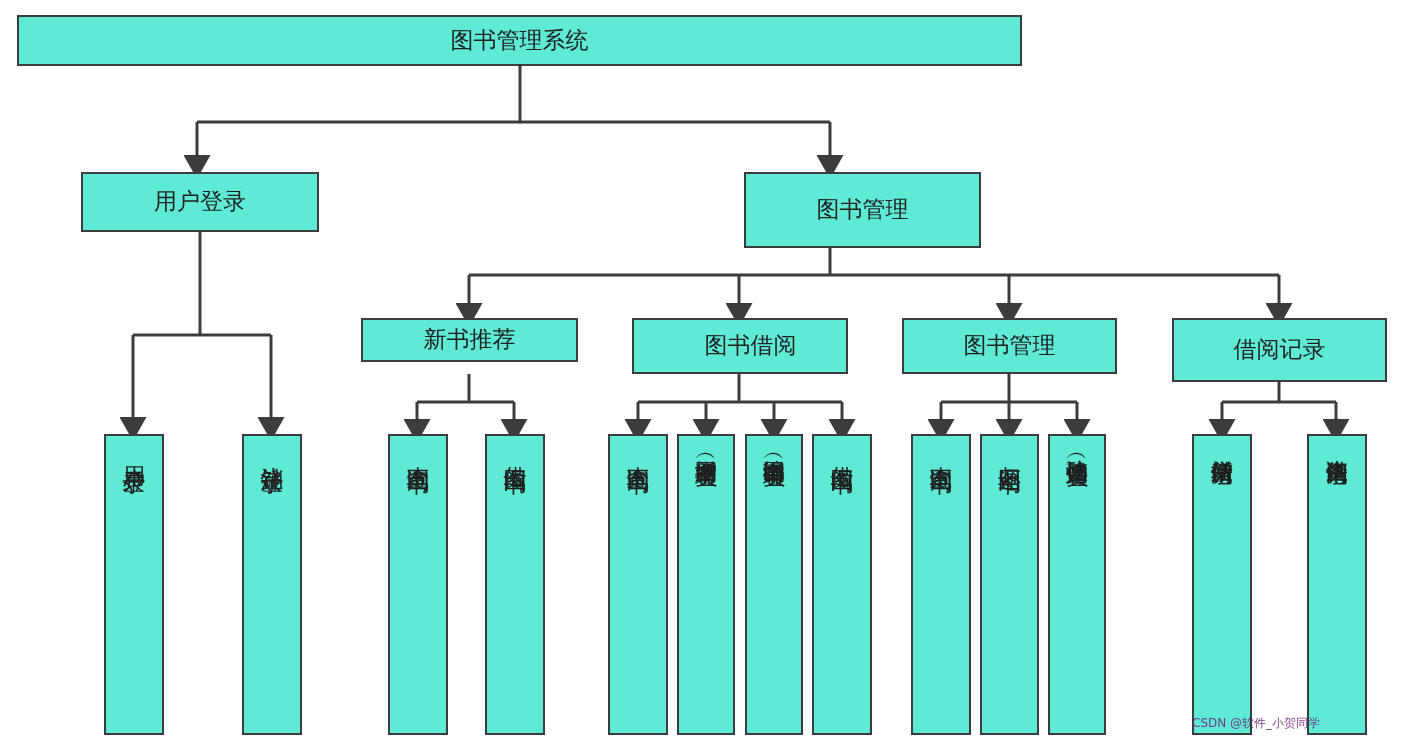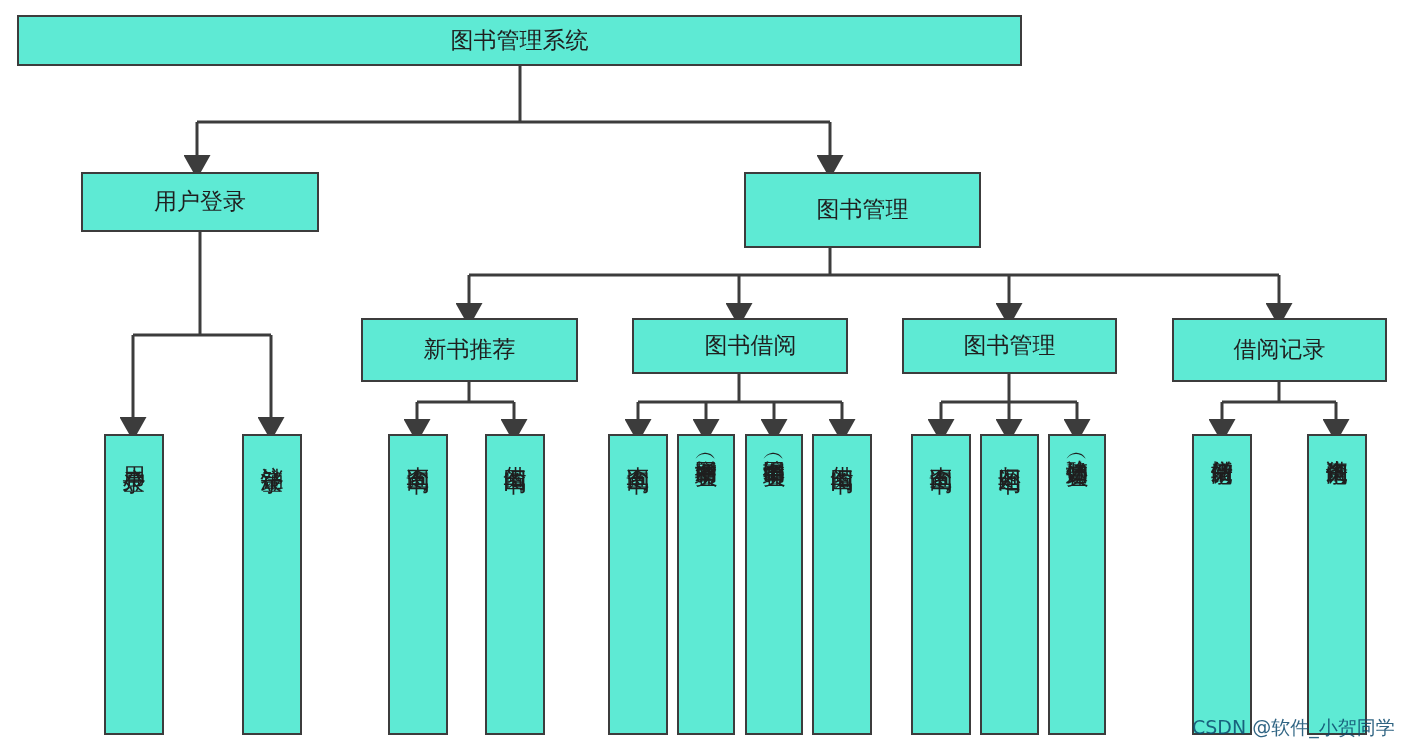--- a/index.html
+++ b/index.html
@@ -64,22 +64,22 @@
   }
   .node.vert.tall-text {
     padding-top: 6px;
   }
   .node.vert.tall-text .node-label {
     font-size: 22px;
     letter-spacing: 1px;
   }
   .watermark {
     position: absolute;
-    color: #0c4a6e;
-    font-size: 19px;
+    color: #701a75;
+    font-size: 12px;
     white-space: nowrap;
     z-index: 5;
     opacity: 0.85;
   }
 </style>
 </head>
 <body>
 
 <div id="diagram-root">
 
@@ -137,21 +137,21 @@
     <span class="node-label">图书管理系统</span>
   </div>
 
   <div class="node horiz" style="left:81px; top:172px; width:238px; height:60px;">
     <span class="node-label">用户登录</span>
   </div>
   <div class="node horiz" style="left:744px; top:172px; width:237px; height:76px;align-items:center;">
     <span class="node-label">图书管理</span>
   </div>
 
-  <div class="node horiz" style="left:361px; top:318px; width:217px; height:64px;">
+  <div class="node horiz" style="left:361px; top:318px; width:217px; height:44px;">
     <span class="node-label">新书推荐</span>
   </div>
   <div class="node horiz" style="left:632px; top:318px; width:216px; height:56px;padding-left:21px;">
     <span class="node-label">图书借阅</span>
   </div>
   <div class="node horiz" style="left:902px; top:318px; width:215px; height:56px;">
     <span class="node-label">图书管理</span>
   </div>
   <div class="node horiz" style="left:1172px; top:318px; width:215px; height:64px;">
     <span class="node-label">借阅记录</span>

